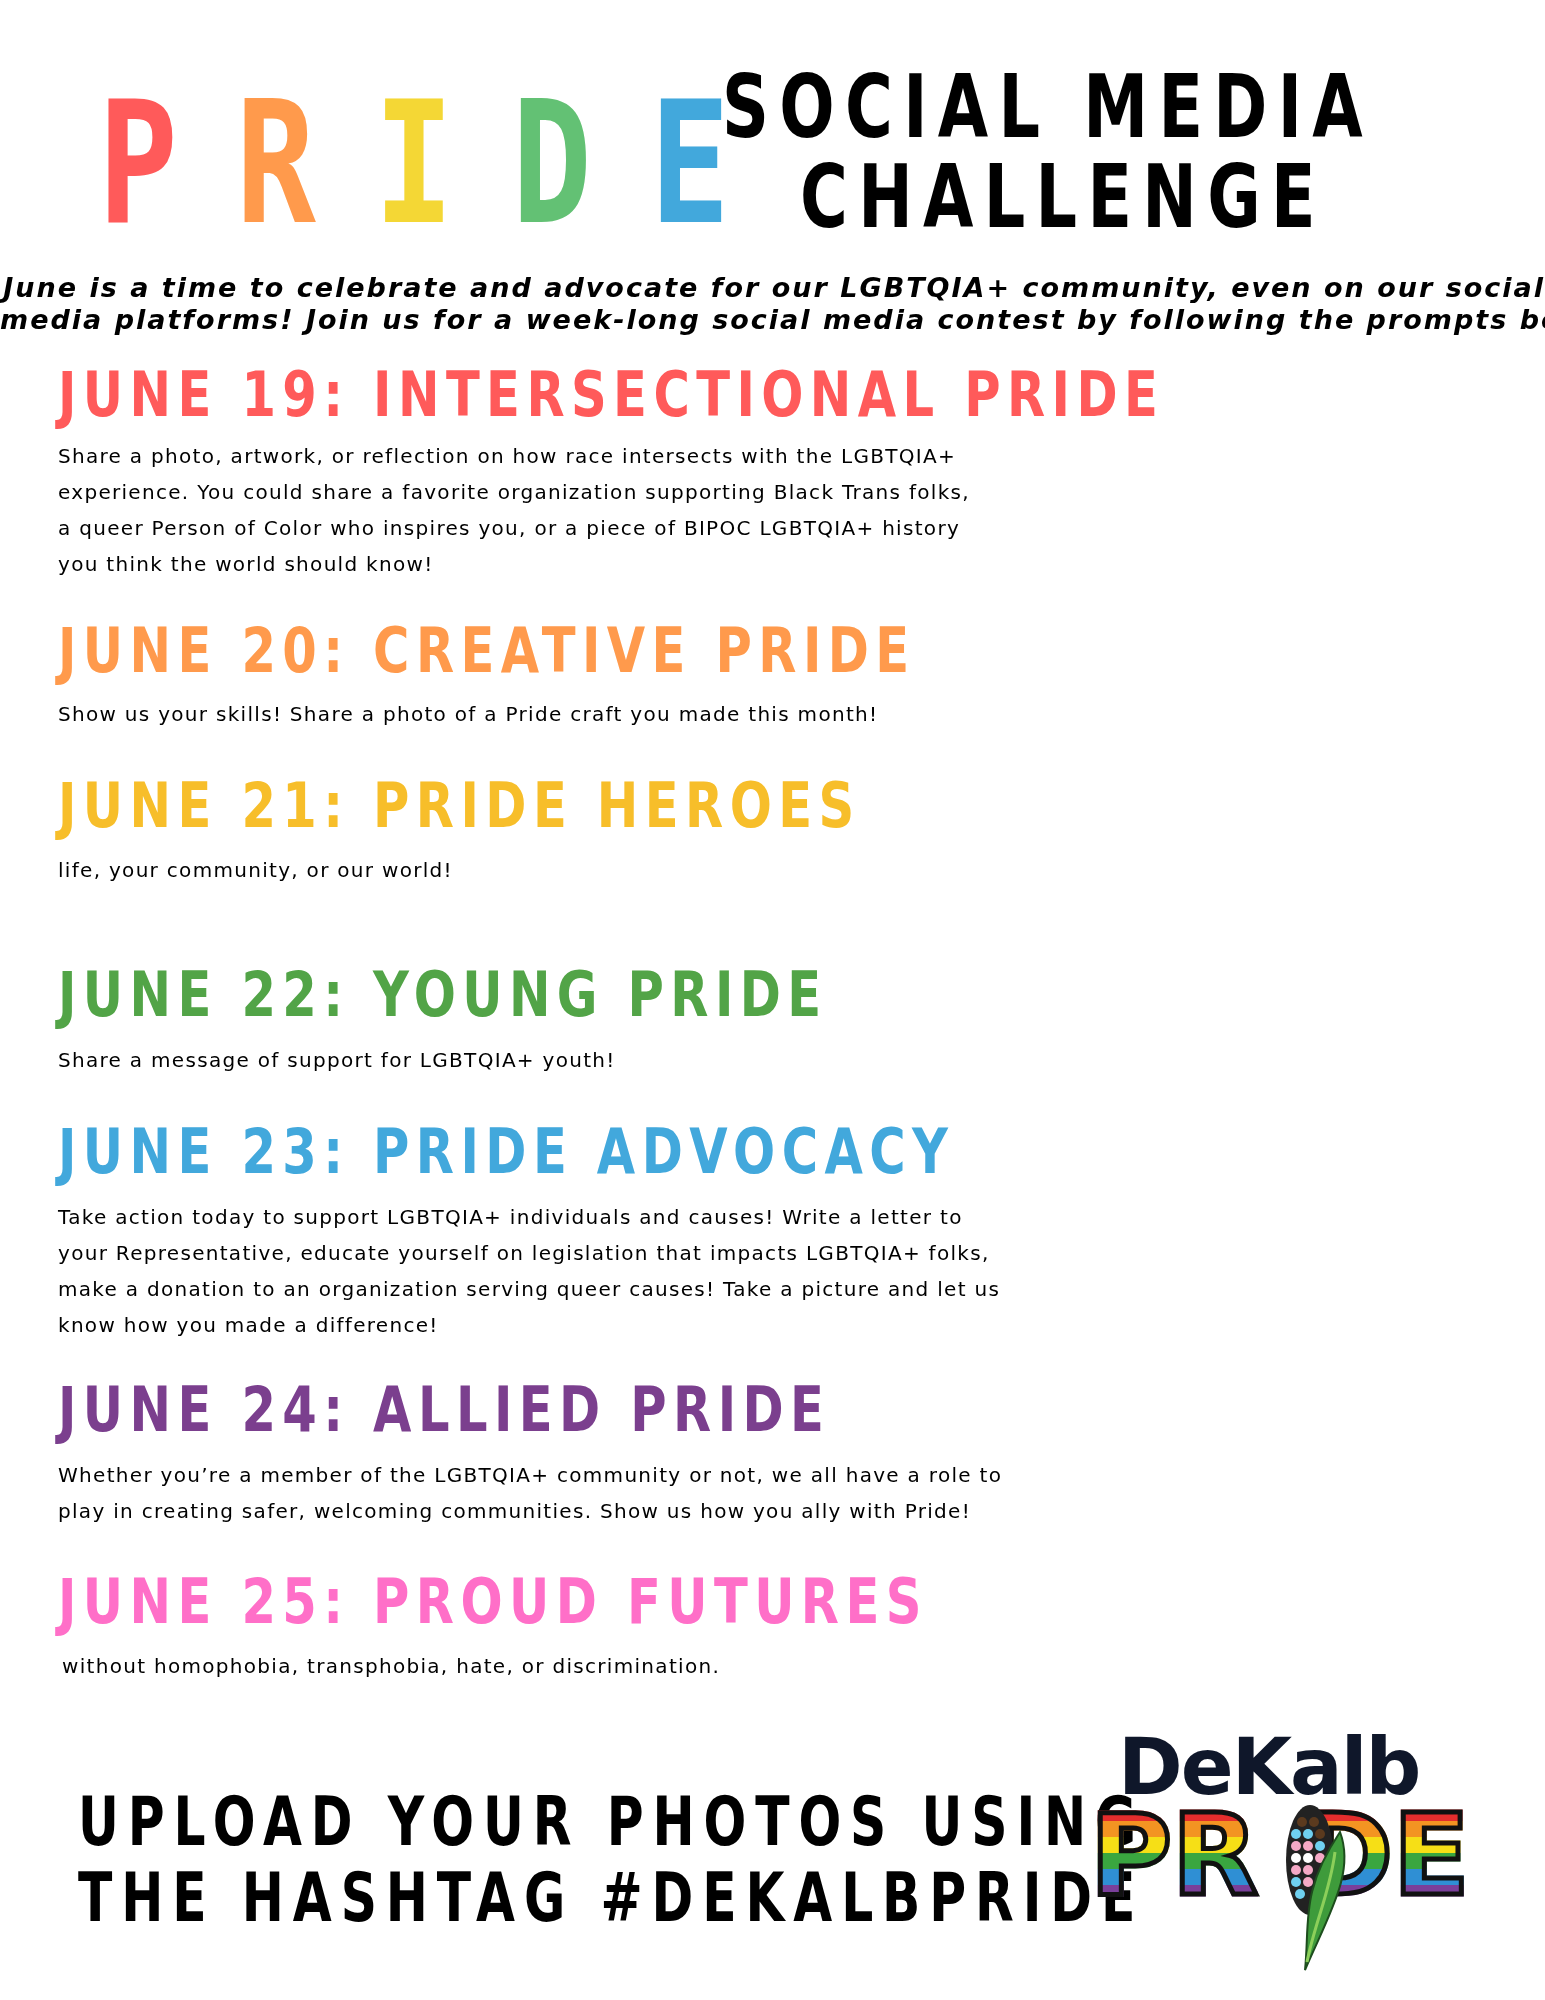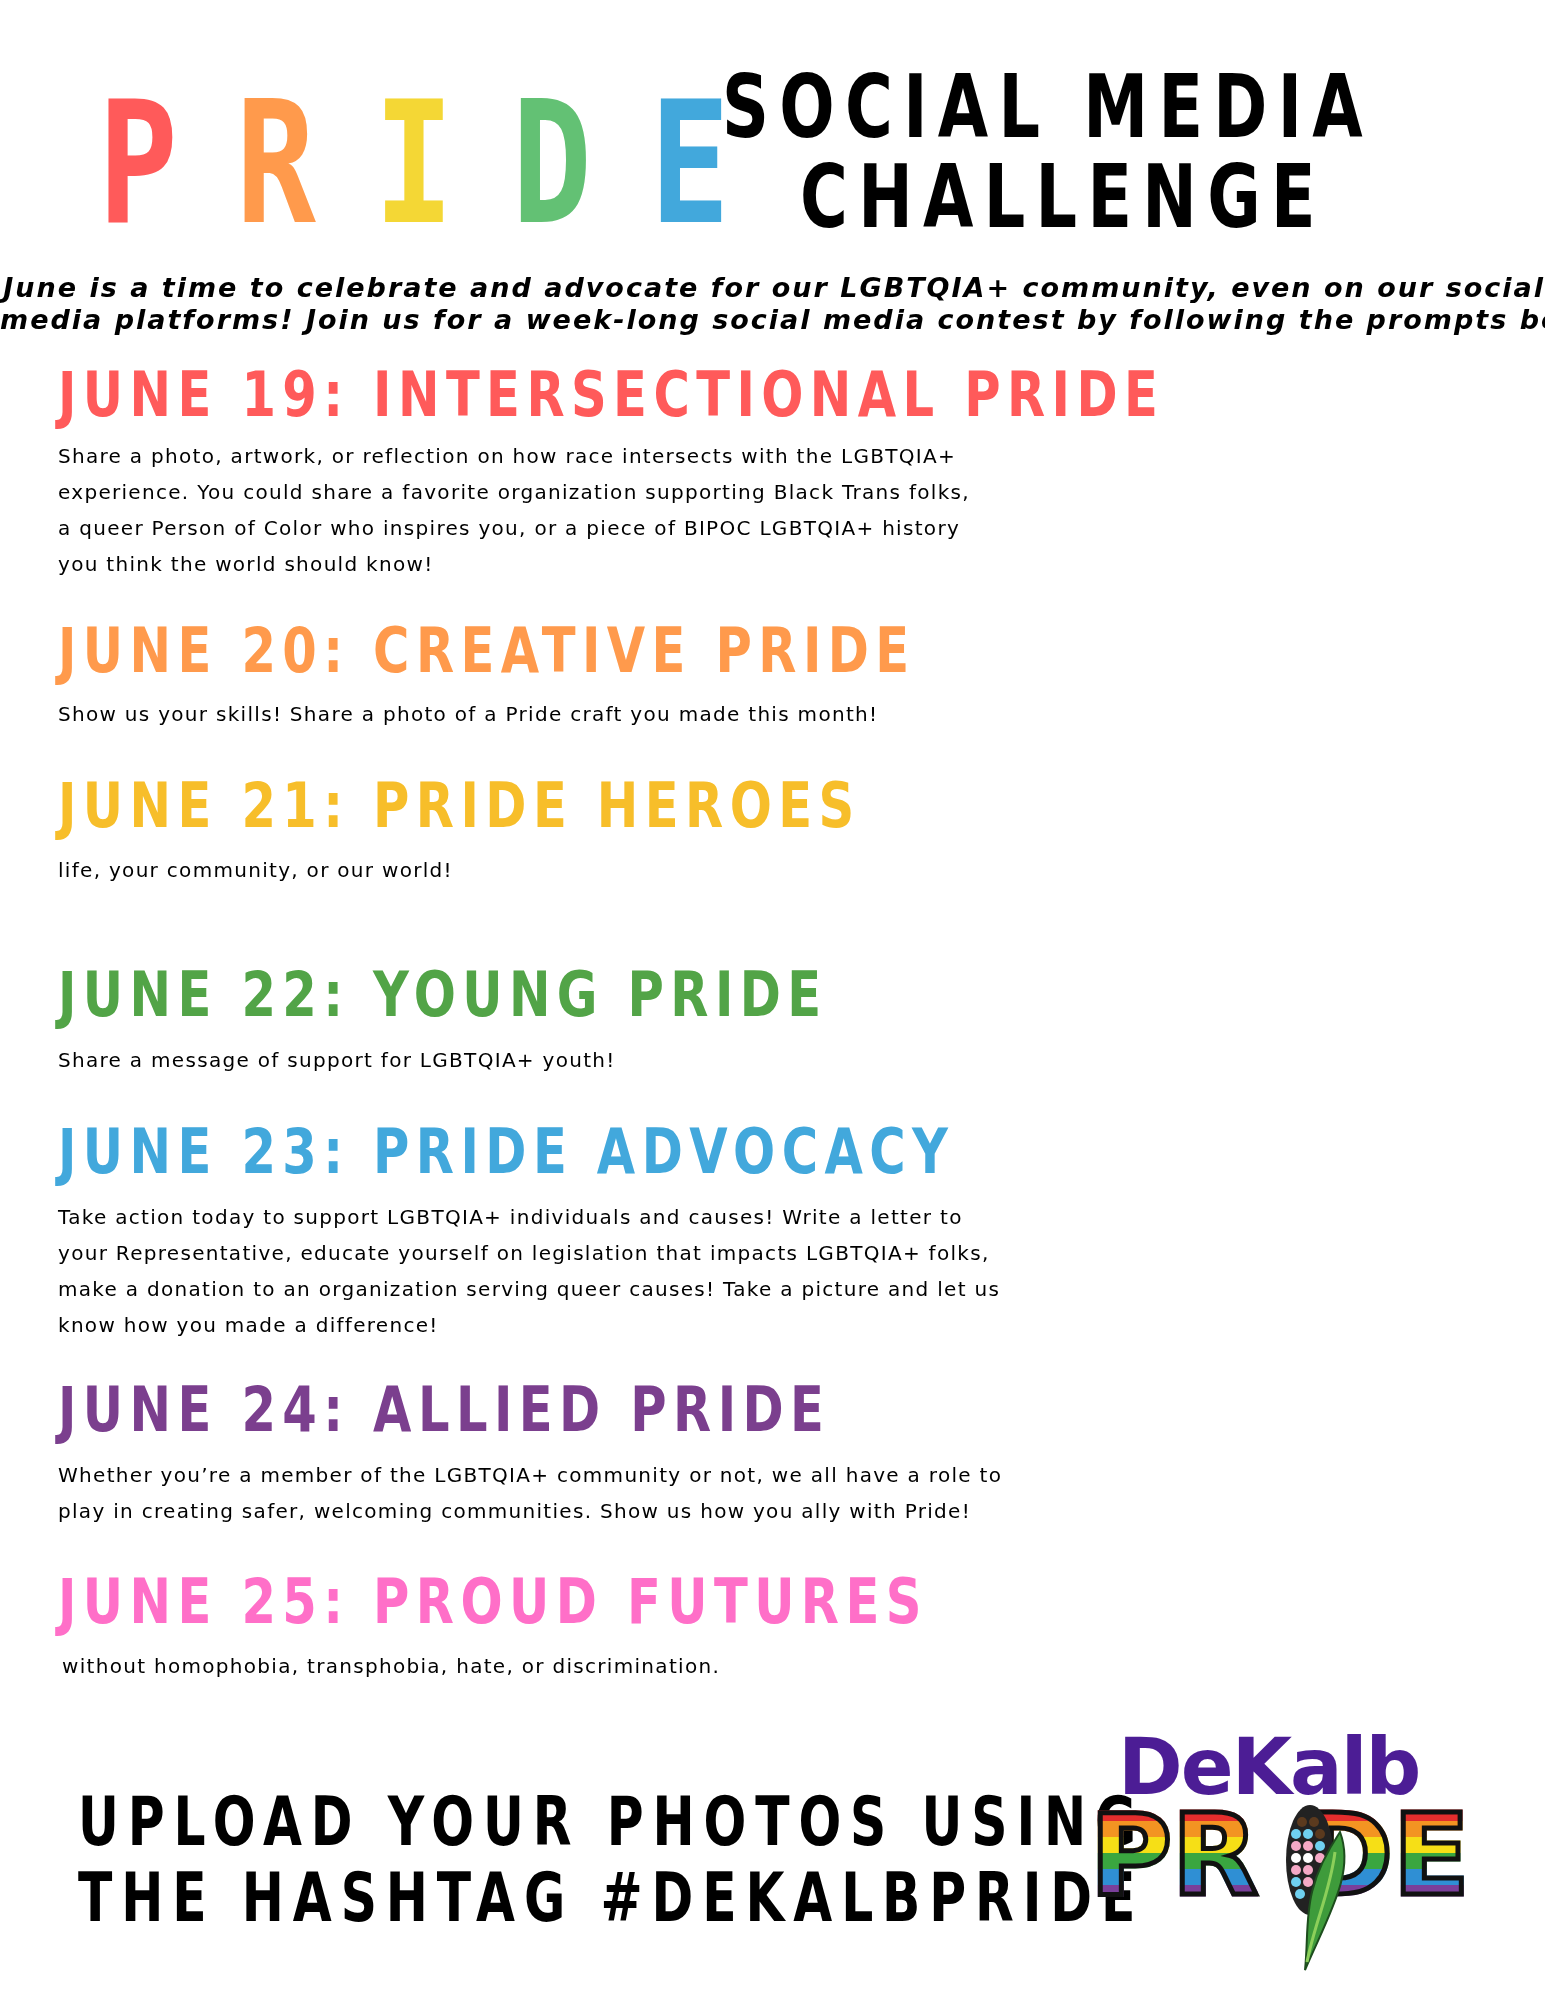--- a/index.html
+++ b/index.html
@@ -28,21 +28,21 @@
                letter-spacing: 1.3px; white-space: nowrap; }
   .body-text div { height: 36px; }
 
   .cta { left: 78px; font-family: "DejaVu Sans", sans-serif; font-weight: bold; font-size: 68px;
          line-height: 76px; letter-spacing: 12px; white-space: nowrap; transform: scaleX(0.74);
          transform-origin: left top; }
 
   
   #logo { left: 1080px; top: 1722px; width: 400px; height: 250px; }
   #logo-dekalb { position: absolute; left: 38px; top: 0; font-family: "DejaVu Sans", sans-serif;
-                 font-weight: bold; font-size: 78px; letter-spacing: -2px; color: #4c1d95; }
+                 font-weight: bold; font-size: 78px; letter-spacing: -2px; color: #0f172a; }
   #logo-pride { position: absolute; left: 10px; top: 83px; display: flex; }
   .logo-letter { font-family: "DejaVu Sans", sans-serif; font-weight: bold; font-size: 112px; line-height: 100px;
                  -webkit-text-stroke: 5px #111; color: transparent;
                  background: linear-gradient(to bottom, #e52d2d 0%, #e52d2d 16%, #f39422 16%, #f39422 32%,
                    #f6df16 32%, #f6df16 48%, #3aa640 48%, #3aa640 64%, #2f8fd4 64%, #2f8fd4 80%,
                    #7a3f9a 80%, #7a3f9a 100%);
                  -webkit-background-clip: text; background-clip: text; }
   #logo-corn { position: absolute; left: 200px; top: 80px; }
 </style>
 </head>

